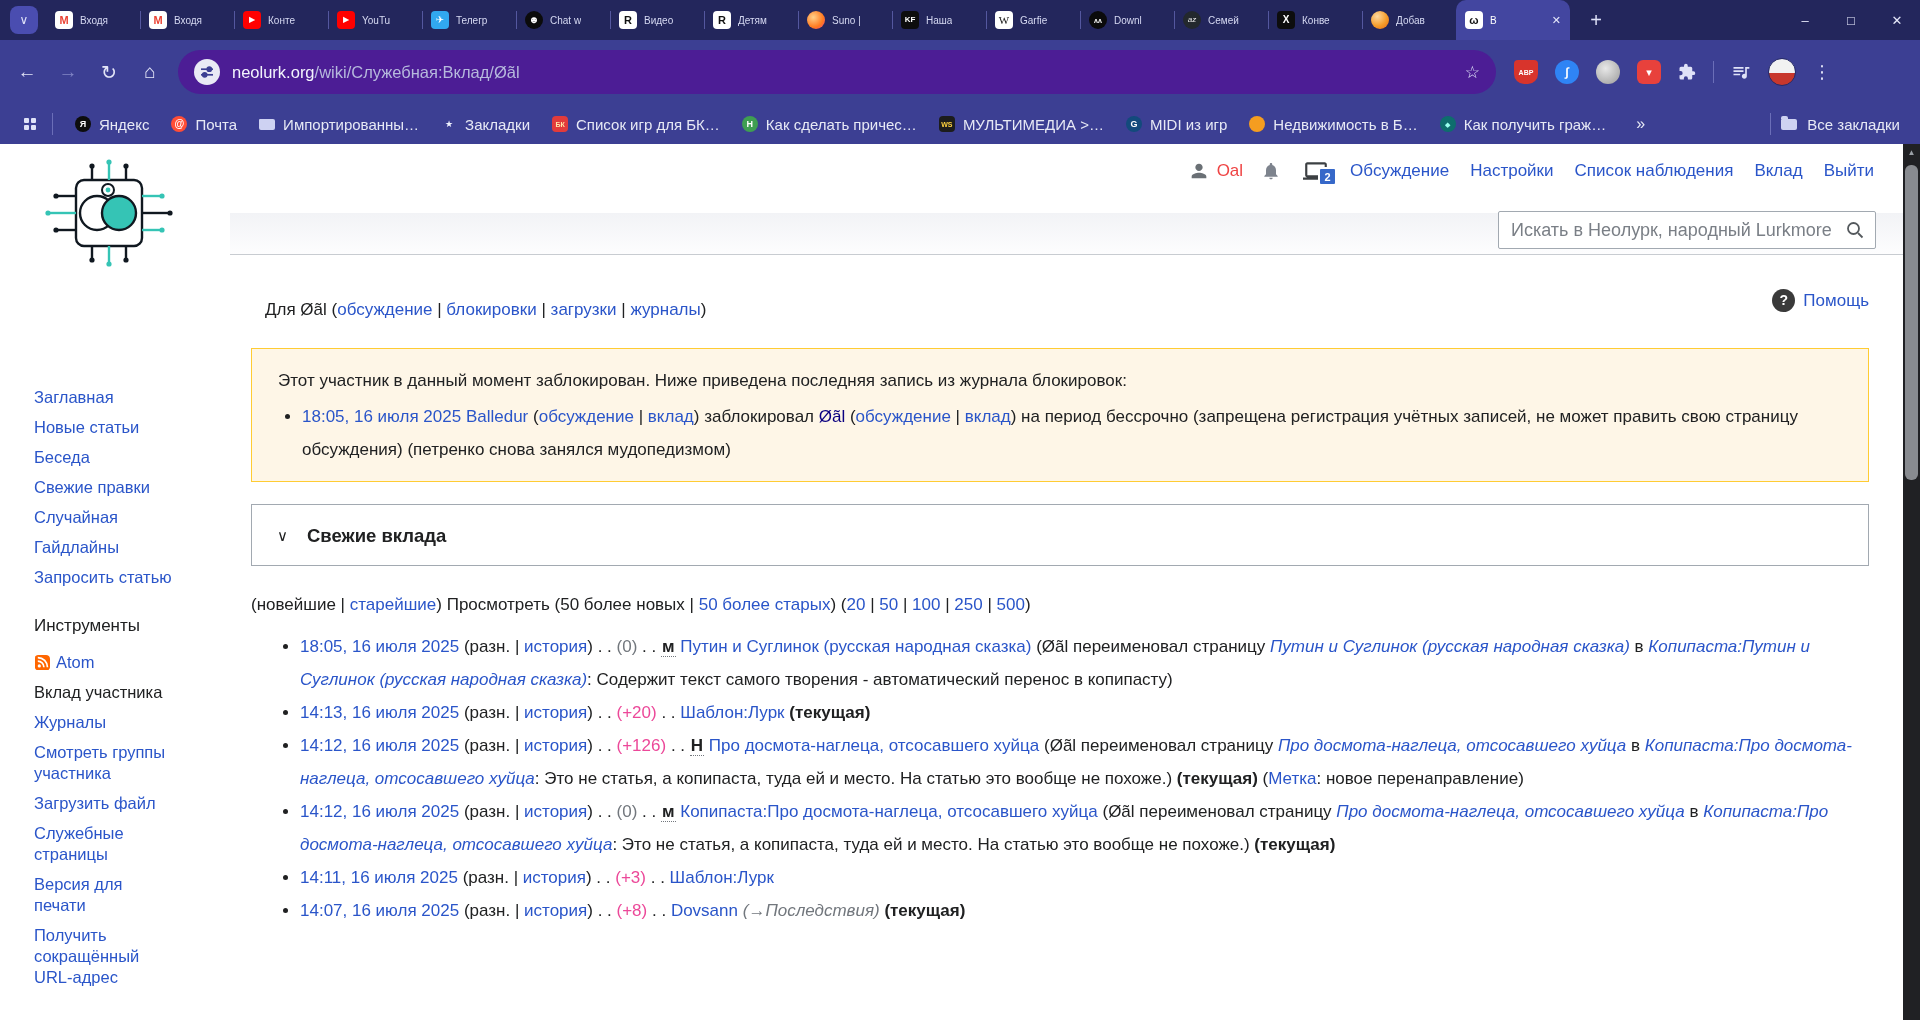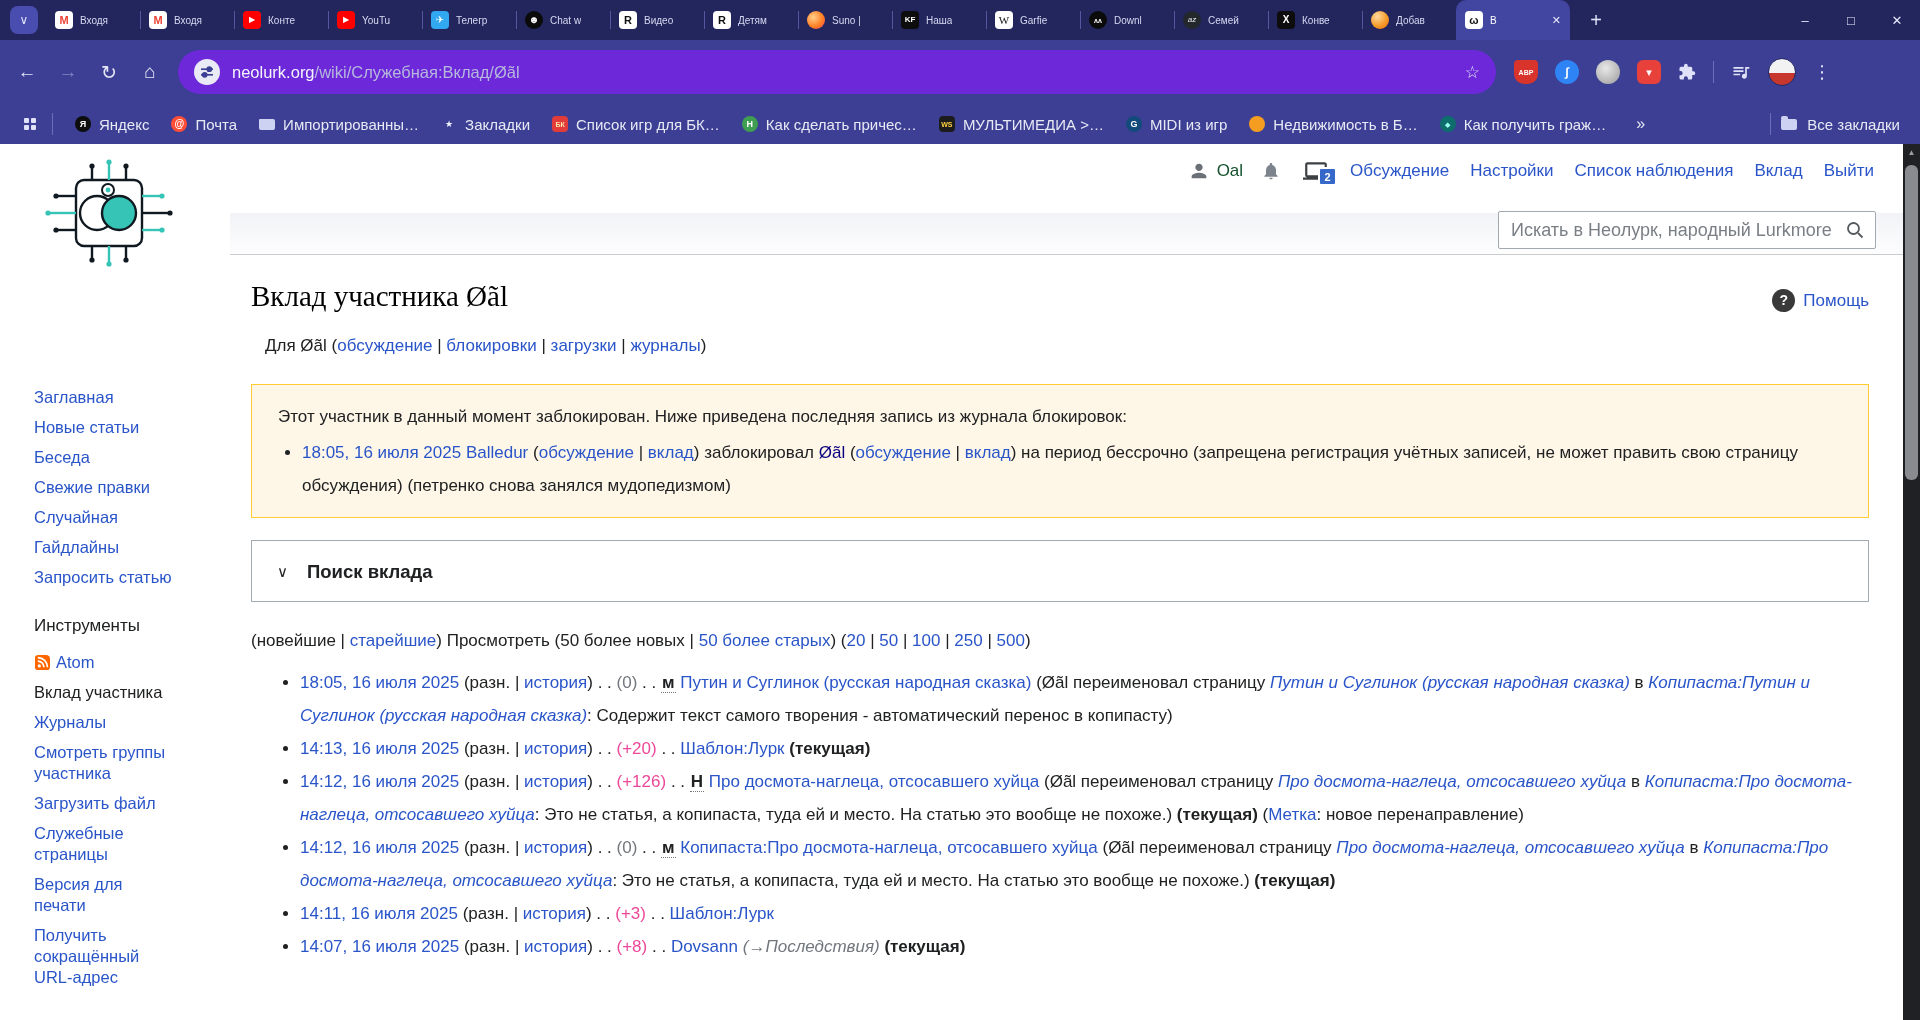--- a/index.html
+++ b/index.html
@@ -20,21 +20,21 @@
   .fav{width:18px;height:18px;border-radius:4px;display:inline-flex;align-items:center;justify-content:center;
     flex:none;line-height:1;overflow:hidden;}
   .fav-sm{width:16px;height:16px;}
   .fav-lg{width:24px;height:24px;border-radius:6px;}
   .newtab{color:#dfe2f8;font-size:20px;margin-left:12px;width:28px;text-align:center;}
   .wincontrols{margin-left:auto;display:flex;}
   .winbtn{width:46px;height:40px;display:flex;align-items:center;justify-content:center;color:#e6e8fa;font-size:13px;}
   .toolbar{position:absolute;top:40px;left:0;right:0;height:64px;display:flex;align-items:center;}
   .navbtn{width:28px;text-align:center;font-size:19px;color:#e4e6f8;margin-left:13px;flex:none;}
   .navbtn.dim{color:#8387c6;}
-  .urlpill{height:44px;background:#6d28d9;border-radius:22px;display:flex;align-items:center;
+  .urlpill{height:44px;background:#4c1d95;border-radius:22px;display:flex;align-items:center;
     width:1318px;margin-left:14px;padding:0 16px;box-sizing:border-box;flex:none;}
   .tunewrap{width:26px;height:26px;border-radius:50%;background:#e9eaf5;display:flex;align-items:center;justify-content:center;flex:none;}
   .urltext{margin-left:12px;font-size:16.5px;white-space:nowrap;overflow:hidden;}
   .url-origin{color:#f3f4fd;}
   .url-path{color:#b6b9dd;}
   .pill-star{margin-left:auto;color:#dfe2f8;font-size:17px;}
   .extrow{display:flex;align-items:center;margin-left:18px;gap:17px;}
   .vdiv{width:1px;height:22px;background:#6b6eb8;}
   .avatar{width:26px;height:26px;border-radius:50%;background:linear-gradient(#f2f2f2 52%,#c8372d 52%);border:1px solid #262a66;flex:none;}
   .menu-dots{color:#e4e6f8;font-size:18px;margin:0 14px 0 0;}
@@ -49,21 +49,21 @@
   .ic-grid{width:12px;height:12px;position:relative;display:inline-block;}
   .ic-grid::before{content:'';position:absolute;width:5px;height:5px;background:#dfe2f8;border-radius:1px;
     box-shadow:7px 0 #dfe2f8,0 7px #dfe2f8,7px 7px #dfe2f8;}
   .ic-folder{width:16px;height:11px;background:#ced2f2;border-radius:1px 2px 2px 2px;position:relative;display:inline-block;}
   .ic-folder::before{content:'';position:absolute;top:-3px;left:0;width:7px;height:3px;background:#ced2f2;border-radius:2px 2px 0 0;}
   .ic-star{color:#f0f2ff;font-size:15px;line-height:1;background:none !important;}
   
   .page{position:absolute;top:144px;left:0;width:1920px;height:876px;background:#fff;color:#202122;}
   .personal{position:absolute;top:16px;right:46px;display:flex;align-items:center;font-size:17px;}
   .p-user{display:flex;align-items:center;gap:7px;}
-  .p-user-name{color:#14532d;}
+  .p-user-name{color:#ef4444;}
   .p-bell{margin-left:18px;display:flex;}
   .p-laptop{margin-left:22px;position:relative;display:flex;}
   .p-badge{position:absolute;right:-8px;bottom:-4px;background:#3668c9;color:#fff;font-size:11px;font-weight:bold;
     width:15px;height:15px;border-radius:3px;display:flex;align-items:center;justify-content:center;border:2px solid #fff;}
   .plink{margin-left:21px;}
   .tabrow-strip{position:absolute;top:69px;left:230px;right:0;height:41px;
     background:linear-gradient(#f2f3f6,#fdfdfe);border-bottom:1px solid #c8ccd1;}
   .page-tab{position:absolute;top:69px;left:230px;height:41px;background:#fff;border:1px solid #c8ccd1;border-bottom:none;
     display:flex;align-items:center;padding:0 23px;font-size:17px;color:#222;box-sizing:border-box;z-index:2;}
   .searchbox{position:absolute;top:67px;right:44px;width:378px;height:38px;background:#fff;border:1px solid #a2a9b1;
@@ -391,33 +391,32 @@
         <li><a>Версия для печати</a></li>
         <li><a>Получить сокращённый URL-адрес</a></li>
       </ul>
   </div>
 
   <div class="main">
     <div class="help">
       <span class="help-q">?</span>
       <a>Помощь</a>
     </div>
-    <h1 class="firstHeading">Вклад участника Øãl</h1>
     <div class="subline"><span class="sg-t">Для Øãl (</span><span class="sg-l">обсуждение</span><span class="sg-t"> | </span><span class="sg-l">блокировки</span><span class="sg-t"> | </span><span class="sg-l">загрузки</span><span class="sg-t"> | </span><span class="sg-l">журналы</span><span class="sg-t">)</span></div>
 
     <div class="blockbox">
       <div>Этот участник в данный момент заблокирован. Ниже приведена последняя запись из журнала блокировок:</div>
       <ul>
           <li><span class="sg-l">18:05, 16 июля 2025</span><span class="sg-t"> </span><span class="sg-l">Balledur</span><span class="sg-t"> (</span><span class="sg-l">обсуждение</span><span class="sg-t"> | </span><span class="sg-l">вклад</span><span class="sg-t">) заблокировал </span><span class="sg-dk">Øãl</span><span class="sg-t"> (</span><span class="sg-l">обсуждение</span><span class="sg-t"> | </span><span class="sg-l">вклад</span><span class="sg-t">) на период бессрочно (запрещена регистрация учётных записей, не может править свою страницу обсуждения) </span><span class="sg-i">(петренко снова занялся мудопедизмом)</span></li>
         </ul>
     </div>
 
     <div class="filterbox">
       <span class="filter-chev">∨</span>
-      <span class="filter-title">Поиск вклада</span>
+      <span class="filter-title">Свежие вклада</span>
     </div>
 
     <div class="pagination"><span class="sg-t">(новейшие | </span><span class="sg-l">старейшие</span><span class="sg-t">) Просмотреть (50 более новых | </span><span class="sg-l">50 более старых</span><span class="sg-t">) (</span><span class="sg-l">20</span><span class="sg-t"> | </span><span class="sg-l">50</span><span class="sg-t"> | </span><span class="sg-l">100</span><span class="sg-t"> | </span><span class="sg-l">250</span><span class="sg-t"> | </span><span class="sg-l">500</span><span class="sg-t">)</span></div>
 
     <ul class="contribs">
         <li><span class="sg-l">18:05, 16 июля 2025</span><span class="sg-t"> (разн. | </span><span class="sg-l">история</span><span class="sg-t">) . . </span><span class="sg-g">(0)</span><span class="sg-t"> . . </span><span class="sg-m">м</span><span class="sg-t"> </span><span class="sg-l">Путин и Суглинок (русская народная сказка)</span><span class="sg-t">  </span><span class="sg-i">(Øãl переименовал страницу </span><span class="sg-il">Путин и Суглинок (русская народная сказка)</span><span class="sg-i"> в </span><span class="sg-il">Копипаста:Путин и Суглинок (русская народная сказка)</span><span class="sg-i">: Содержит текст самого творения - автоматический перенос в копипасту)</span></li>
         <li><span class="sg-l">14:13, 16 июля 2025</span><span class="sg-t"> (разн. | </span><span class="sg-l">история</span><span class="sg-t">) . . </span><span class="sg-gr">(+20)</span><span class="sg-t"> . . </span><span class="sg-l">Шаблон:Лурк</span><span class="sg-t">  </span><span class="sg-b">(текущая)</span></li>
         <li><span class="sg-l">14:12, 16 июля 2025</span><span class="sg-t"> (разн. | </span><span class="sg-l">история</span><span class="sg-t">) . . </span><span class="sg-gr">(+126)</span><span class="sg-t"> . . </span><span class="sg-m">Н</span><span class="sg-t"> </span><span class="sg-l">Про досмота-наглеца, отсосавшего хуйца</span><span class="sg-t">  </span><span class="sg-i">(Øãl переименовал страницу </span><span class="sg-il">Про досмота-наглеца, отсосавшего хуйца</span><span class="sg-i"> в </span><span class="sg-il">Копипаста:Про досмота-наглеца, отсосавшего хуйца</span><span class="sg-i">: Это не статья, а копипаста, туда ей и место. На статью это вообще не похоже.)</span><span class="sg-t"> </span><span class="sg-b">(текущая)</span><span class="sg-t"> (</span><span class="sg-l">Метка</span><span class="sg-t">: новое перенаправление)</span></li>
         <li><span class="sg-l">14:12, 16 июля 2025</span><span class="sg-t"> (разн. | </span><span class="sg-l">история</span><span class="sg-t">) . . </span><span class="sg-g">(0)</span><span class="sg-t"> . . </span><span class="sg-m">м</span><span class="sg-t"> </span><span class="sg-l">Копипаста:Про досмота-наглеца, отсосавшего хуйца</span><span class="sg-t">  </span><span class="sg-i">(Øãl переименовал страницу </span><span class="sg-il">Про досмота-наглеца, отсосавшего хуйца</span><span class="sg-i"> в </span><span class="sg-il">Копипаста:Про досмота-наглеца, отсосавшего хуйца</span><span class="sg-i">: Это не статья, а копипаста, туда ей и место. На статью это вообще не похоже.)</span><span class="sg-t"> </span><span class="sg-b">(текущая)</span></li>
         <li><span class="sg-l">14:11, 16 июля 2025</span><span class="sg-t"> (разн. | </span><span class="sg-l">история</span><span class="sg-t">) . . </span><span class="sg-gr">(+3)</span><span class="sg-t"> . . </span><span class="sg-l">Шаблон:Лурк</span></li>

